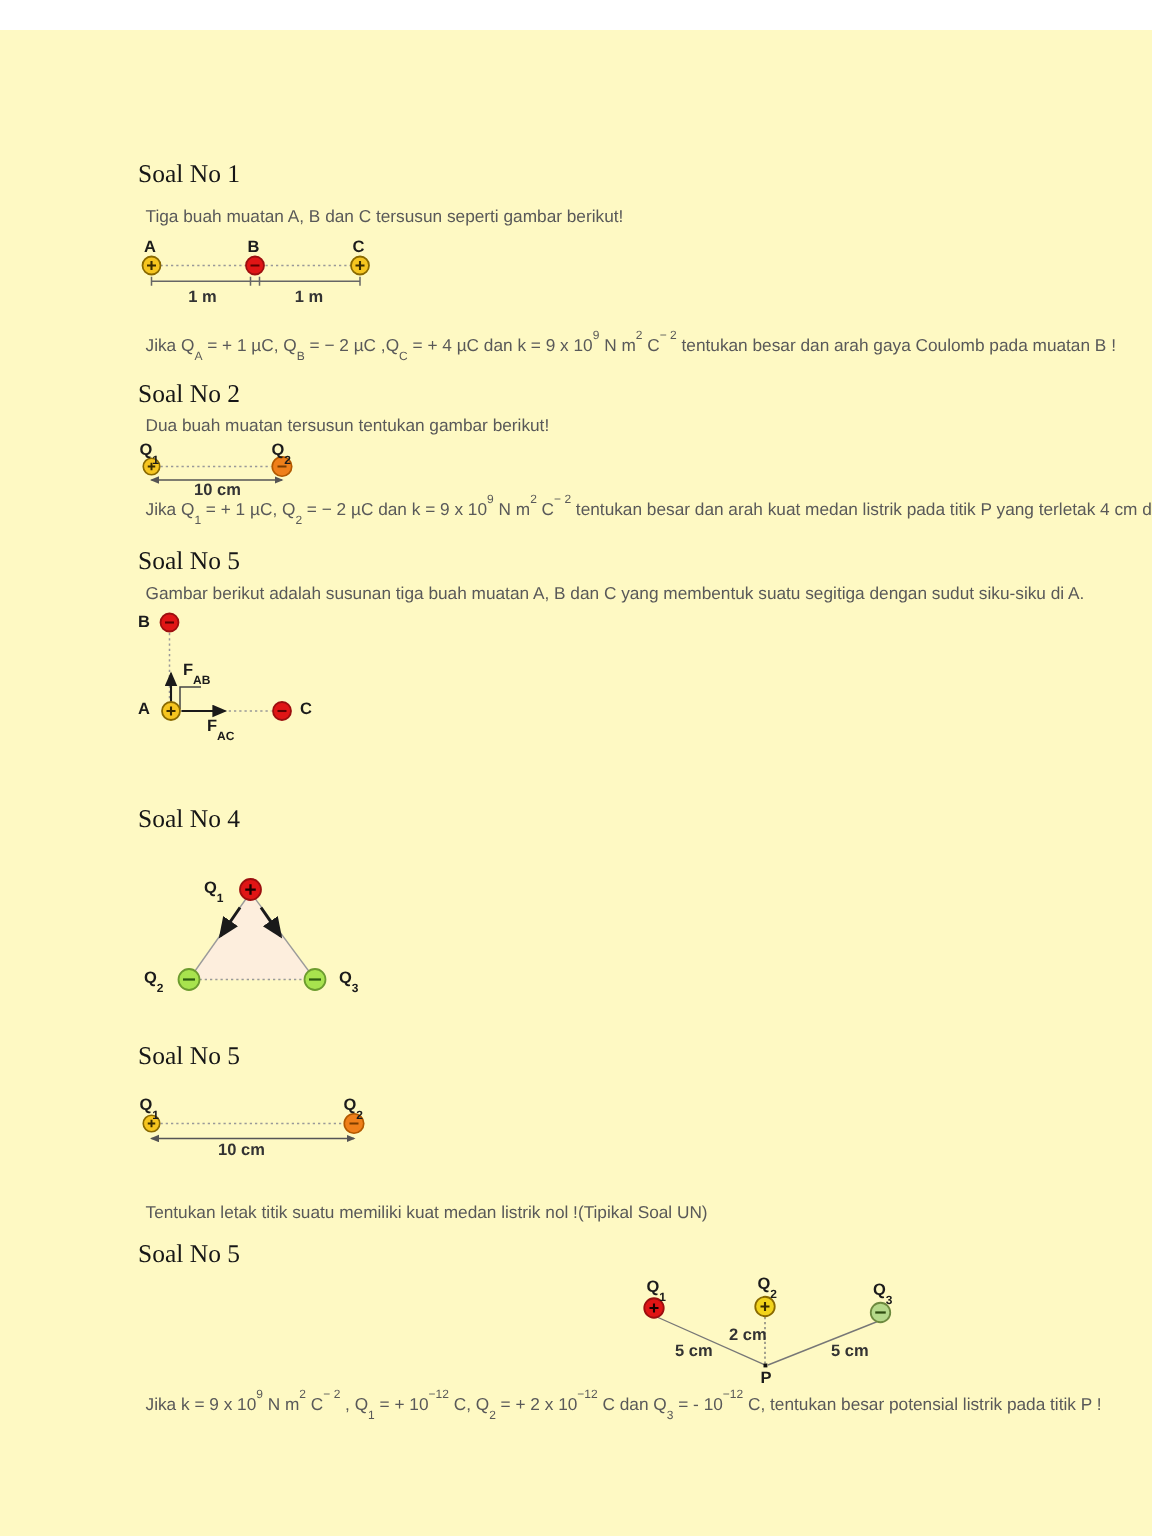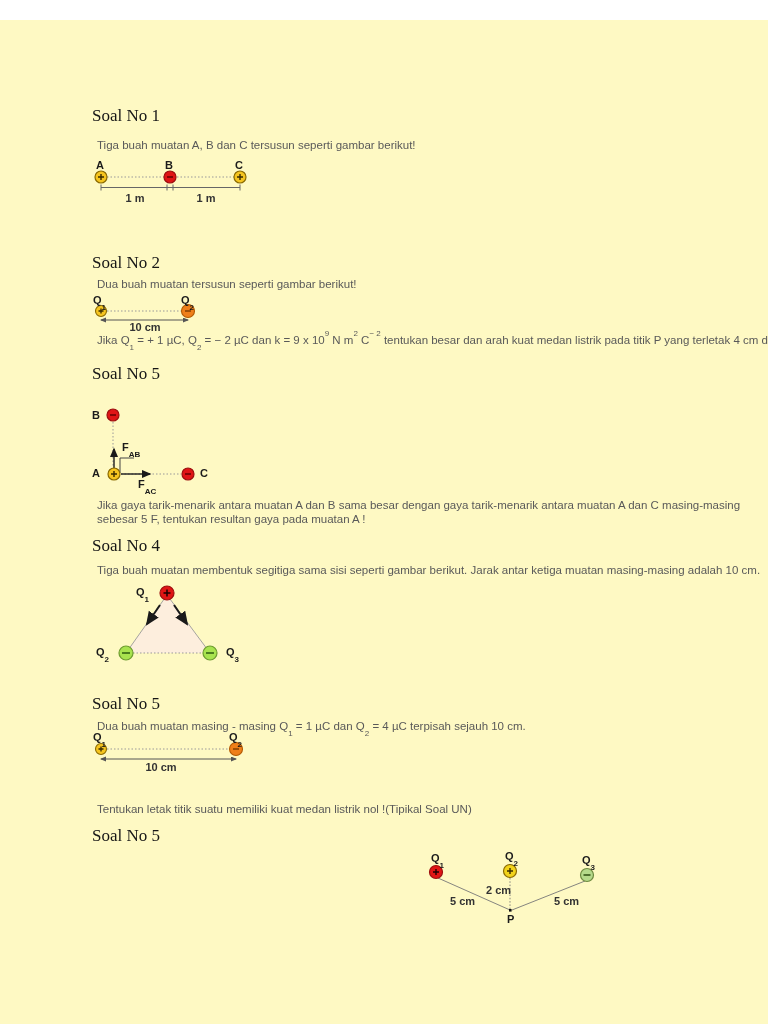--- a/index.html
+++ b/index.html
@@ -63,23 +63,24 @@
         <path d="M147,18 H153 M150,15 V21" stroke="#3a2c00" stroke-width="1.4"></path>
       </g>
     </svg>
     <div class="dlabel" style="left:6px;top:0px">A</div>
     <div class="dlabel" style="left:75px;top:0px">B</div>
     <div class="dlabel" style="left:145px;top:0px">C</div>
     <div class="mlabel" style="left:33px;top:33px;width:24px">1 m</div>
     <div class="mlabel" style="left:104px;top:33px;width:24px">1 m</div>
   </div>
 
+  <div class="txt nw" style="left:97px;top:205px">Jika Q<sub>A</sub> = + 1 µC, Q<sub>B</sub> = − 2 µC ,Q<sub>C</sub> = + 4 µC dan k = 9 x 10<sup>9</sup> N m<sup>2</sup> C<sup>− 2</sup> tentukan besar dan arah gaya Coulomb pada muatan B !</div>
 
   <div class="heading" style="left:92px;top:233px">Soal No 2</div>
-  <div class="txt nw" style="left:97px;top:258px">Dua buah muatan tersusun seperti gambar berikut!</div>
+  <div class="txt nw" style="left:97px;top:258px">Dua buah muatan tersusun tentukan gambar berikut!</div>
 
   <div class="diagram" style="left:90px;top:278px;width:135px;height:36px">
     <svg width="135" height="36" viewBox="0 0 135 36">
       <line x1="17" y1="13" x2="91" y2="13" stroke="#999" stroke-width="1" stroke-dasharray="1.5 2"></line>
       <line x1="11" y1="22" x2="98" y2="22" stroke="#555" stroke-width="1" marker-start="url(#arrGrayRev)" marker-end="url(#arrGray)"></line>
       <g>
         <circle cx="11" cy="13" r="5.5" fill="#f6c51f" stroke="#8a6a00" stroke-width="1.1"></circle>
         <path d="M8.5,13 H13.5 M11,10.5 V15.5" stroke="#3a2c00" stroke-width="1.3"></path>
       </g>
       <g>
@@ -88,20 +89,21 @@
       </g>
     </svg>
     <div class="dlabel" style="left:3px;top:-4px">Q<sub>1</sub></div>
     <div class="dlabel" style="left:91px;top:-4px">Q<sub>2</sub></div>
     <div class="mlabel" style="left:38px;top:23px;width:34px">10 cm</div>
   </div>
 
   <div class="txt nw" style="left:97px;top:314px">Jika Q<sub>1</sub> = + 1 µC, Q<sub>2</sub> = − 2 µC dan k = 9 x 10<sup>9</sup> N m<sup>2</sup> C<sup>− 2</sup> tentukan besar dan arah kuat medan listrik pada titik P yang terletak 4 cm di kanan Q !</div>
 
   <div class="heading" style="left:92px;top:344px">Soal No 5</div>
+  <div class="txt nw" style="left:97px;top:370px">Gambar berikut adalah susunan tiga buah muatan A, B dan C yang membentuk suatu segitiga dengan sudut siku-siku di A.</div>
 
   <div class="diagram" style="left:90px;top:388px;width:140px;height:88px">
     <svg width="140" height="88" viewBox="0 0 140 88">
       <line x1="23" y1="14" x2="23" y2="59" stroke="#999" stroke-width="1" stroke-dasharray="1.5 2"></line>
       <line x1="31" y1="66" x2="91" y2="66" stroke="#999" stroke-width="1" stroke-dasharray="1.5 2"></line>
       <line x1="24" y1="61" x2="24" y2="41" stroke="#1a1a1a" stroke-width="1.4" marker-end="url(#arrBlack)"></line>
       <line x1="31" y1="66" x2="60" y2="66" stroke="#1a1a1a" stroke-width="1.4" marker-end="url(#arrBlack)"></line>
       <path d="M44,50 H30 V65" fill="none" stroke="#444" stroke-width="1"></path>
       <g>
         <circle cx="23" cy="7" r="6" fill="#e01515" stroke="#9c0f0f" stroke-width="1.2"></circle>
@@ -116,24 +118,22 @@
         <path d="M95,66 H101" stroke="#5c0000" stroke-width="1.4"></path>
       </g>
     </svg>
     <div class="dlabel" style="left:2px;top:1px">B</div>
     <div class="dlabel" style="left:2px;top:59px">A</div>
     <div class="dlabel" style="left:110px;top:59px">C</div>
     <div class="dlabel" style="left:32px;top:33px">F<sub>AB</sub></div>
     <div class="dlabel" style="left:48px;top:70px">F<sub>AC</sub></div>
   </div>
 
-  <div class="txt wrap" style="left:97px;top:478px;width:655px">Jika gaya tarik-menarik antara muatan A dan B sama besar dengan gaya tarik-menarik antara muatan A dan C masing-masing sebesar 5 F, tentukan resultan gaya pada muatan A !</div>
 
   <div class="heading" style="left:92px;top:516px">Soal No 4</div>
-  <div class="txt nw" style="left:97px;top:544px">Tiga buah muatan membentuk segitiga sama sisi seperti gambar berikut. Jarak antar ketiga muatan masing-masing adalah 10 cm.</div>
 
   <div class="diagram" style="left:90px;top:562px;width:170px;height:90px">
     <svg width="170" height="90" viewBox="0 0 170 90">
       <polygon points="77,13 36,71 120,71" fill="#fdeedd"></polygon>
       <line x1="77" y1="13" x2="36" y2="71" stroke="#9a9a9a" stroke-width="0.9"></line>
       <line x1="77" y1="13" x2="120" y2="71" stroke="#9a9a9a" stroke-width="0.9"></line>
       <line x1="36" y1="71" x2="120" y2="71" stroke="#999" stroke-width="1" stroke-dasharray="1.5 2"></line>
       <line x1="70" y1="23" x2="57" y2="42" stroke="#1a1a1a" stroke-width="2" marker-end="url(#arrBlack)"></line>
       <line x1="84" y1="23" x2="97" y2="42" stroke="#1a1a1a" stroke-width="2" marker-end="url(#arrBlack)"></line>
       <g>
@@ -149,21 +149,20 @@
         <path d="M116,71 H124" stroke="#2f5d10" stroke-width="1.5"></path>
       </g>
     </svg>
     <div class="dlabel" style="left:46px;top:4px">Q<sub>1</sub></div>
     <div class="dlabel" style="left:6px;top:64px">Q<sub>2</sub></div>
     <div class="dlabel" style="left:136px;top:64px">Q<sub>3</sub></div>
   </div>
 
 
   <div class="heading" style="left:92px;top:674px">Soal No 5</div>
-  <div class="txt nw" style="left:97px;top:700px">Dua buah muatan masing - masing Q<sub>1</sub> = 1 µC dan Q<sub>2</sub> = 4 µC terpisah sejauh 10 cm.</div>
 
   <div class="diagram" style="left:90px;top:711px;width:170px;height:44px">
     <svg width="170" height="44" viewBox="0 0 170 44">
       <line x1="17" y1="18" x2="139" y2="18" stroke="#999" stroke-width="1" stroke-dasharray="1.5 2"></line>
       <line x1="11" y1="28" x2="146" y2="28" stroke="#555" stroke-width="1" marker-start="url(#arrGrayRev)" marker-end="url(#arrGray)"></line>
       <g>
         <circle cx="11" cy="18" r="5.5" fill="#f6c51f" stroke="#8a6a00" stroke-width="1.1"></circle>
         <path d="M8.5,18 H13.5 M11,15.5 V20.5" stroke="#3a2c00" stroke-width="1.3"></path>
       </g>
       <g>
@@ -201,16 +200,17 @@
     </svg>
     <div class="dlabel" style="left:7px;top:2px">Q<sub>1</sub></div>
     <div class="dlabel" style="left:81px;top:0px">Q<sub>2</sub></div>
     <div class="dlabel" style="left:158px;top:4px">Q<sub>3</sub></div>
     <div class="mlabel" style="left:26px;top:45px">5 cm</div>
     <div class="mlabel" style="left:62px;top:34px">2 cm</div>
     <div class="mlabel" style="left:130px;top:45px">5 cm</div>
     <div class="dlabel" style="left:83px;top:63px">P</div>
   </div>
 
+  <div class="txt nw" style="left:97px;top:911px">Jika k = 9 x 10<sup>9</sup> N m<sup>2</sup> C<sup>− 2</sup> , Q<sub>1</sub> = + 10<sup>−12</sup> C, Q<sub>2</sub> = + 2 x 10<sup>−12</sup> C dan Q<sub>3</sub> = - 10<sup>−12</sup> C, tentukan besar potensial listrik pada titik P !</div>
 
   <div class="selbar"></div>
 
 </div>
 
 </body></html>

